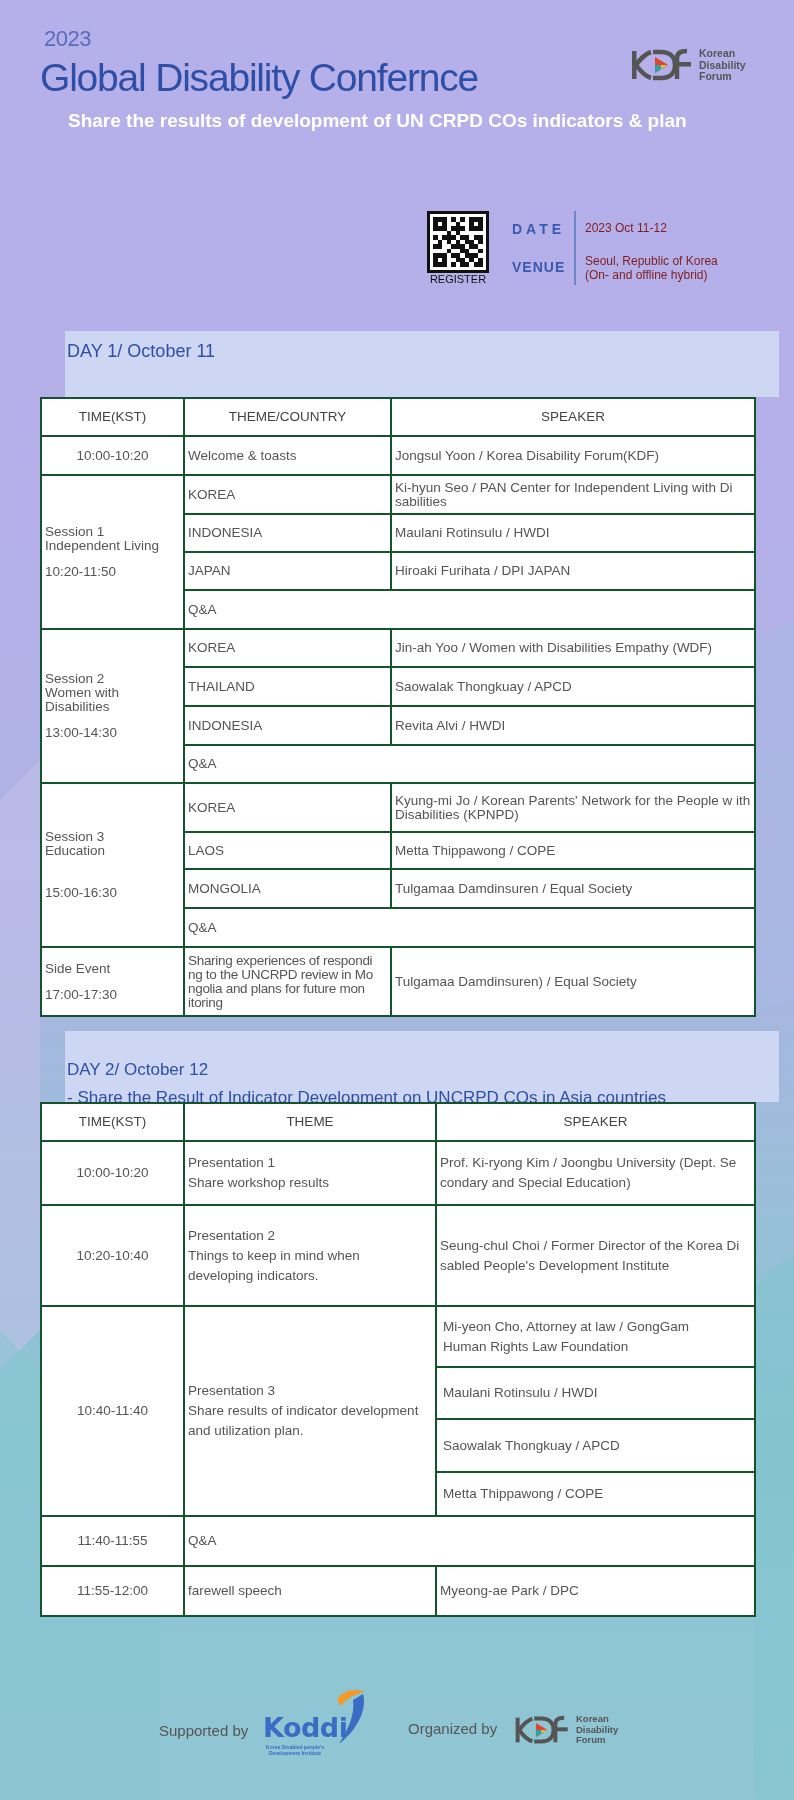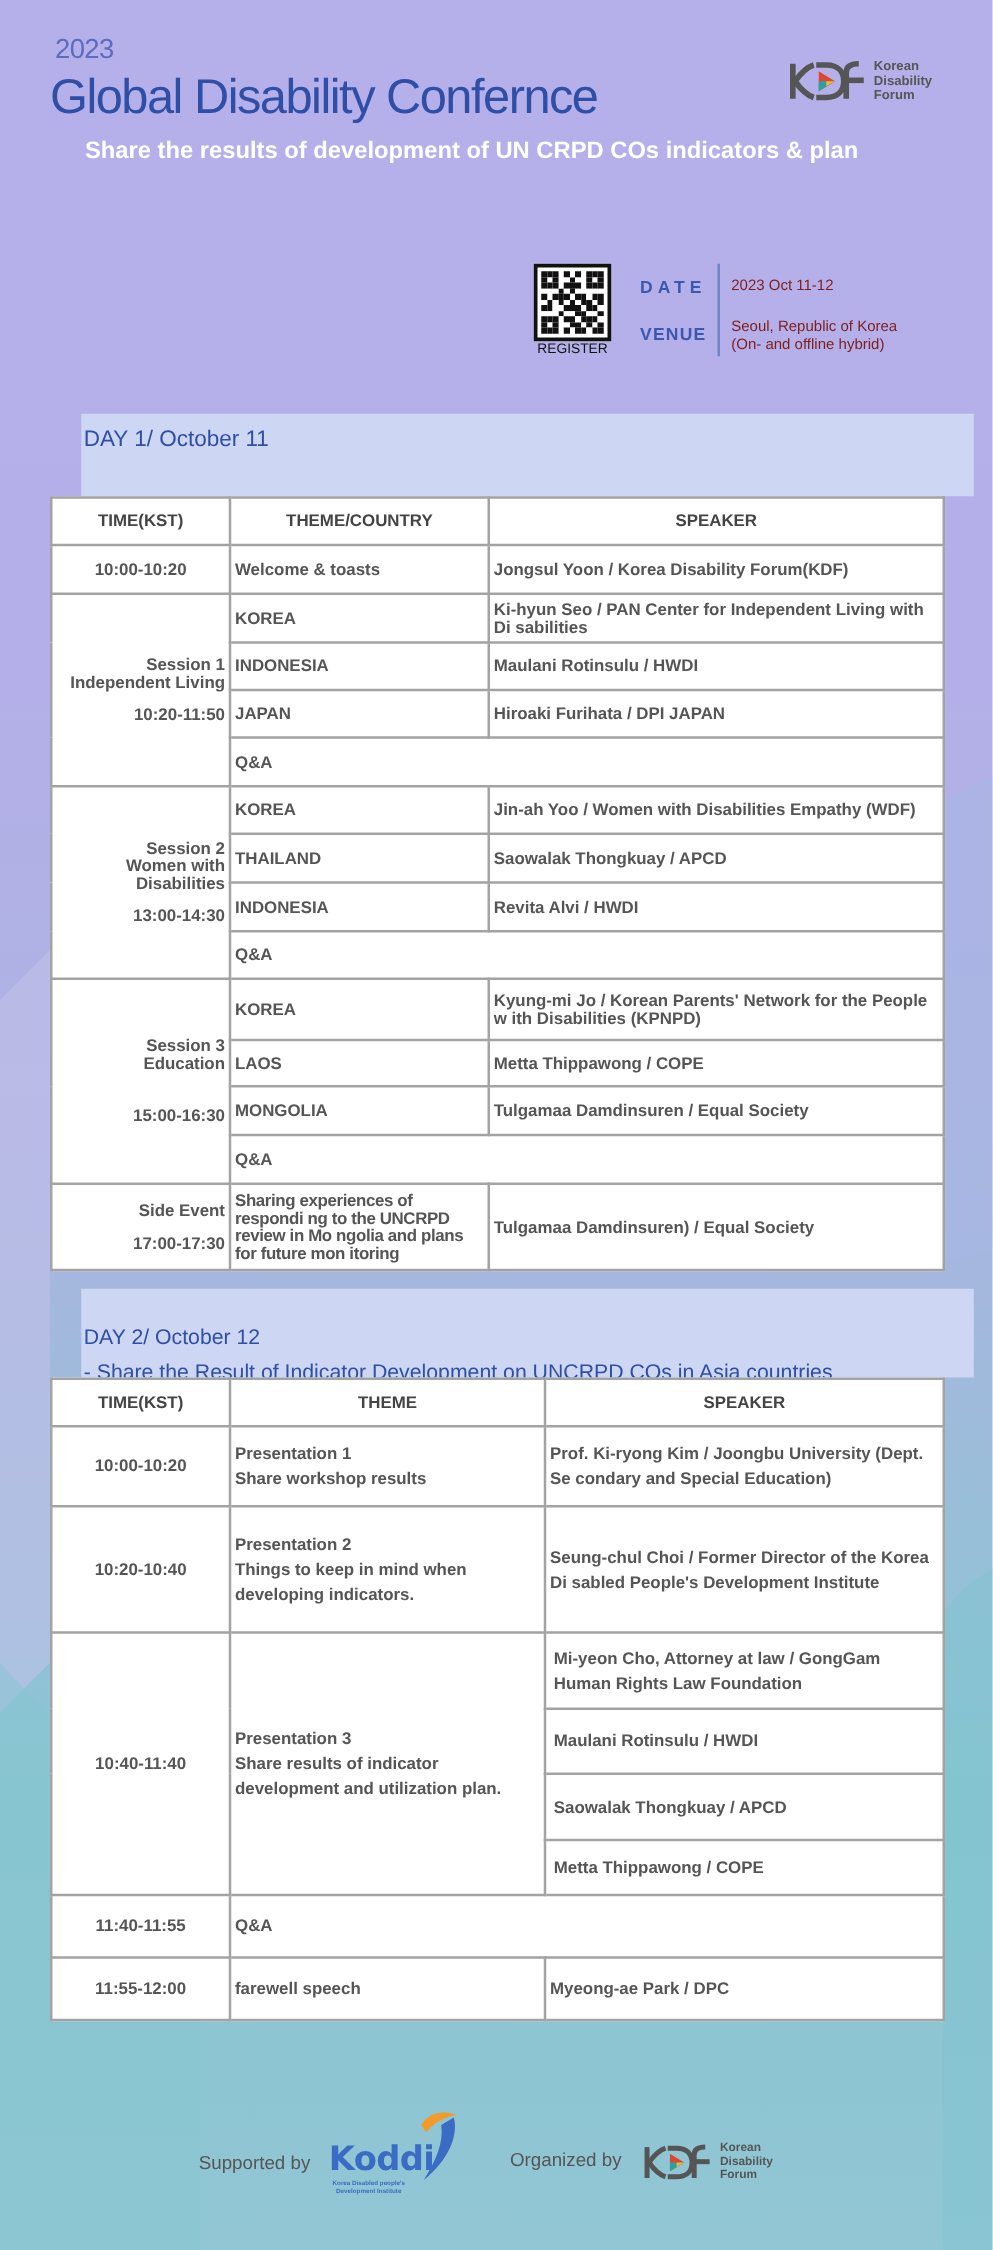--- a/index.html
+++ b/index.html
@@ -35,25 +35,25 @@
   .info-values { left: 585px; top: 221px; font-size: 12px; color: #7f1d1d; }
   .info-date { display: block; height: 33px; }
   .info-venue { display: block; line-height: 14px; }
 
   .day-head { left: 40px; width: 714px; background: #cdd6f2; padding: 6px 2px; color: #2f4fa6; font-size: 18px; line-height: 28px; margin-left: 25px; }
   .day1-head { top: 331px; height: 66px; }
   .day2-head { top: 1031px; height: 71px; font-size: 17px; padding-top: 25px; }
 
   table.sched { position: absolute; left: 40px; width: 714px; border-collapse: collapse; background: #fff; z-index: 1; table-layout: fixed; }
   table.sched td, table.sched th {
-    border: 2px solid #a3a3a3; font-size: 13.5px; color: #555; font-weight: bold; padding: 0 3px; vertical-align: middle; line-height: 14px;
+    border: 2px solid #14532d; font-size: 13.5px; color: #555; font-weight: normal; padding: 0 3px; vertical-align: middle; line-height: 14px;
   }
   table.sched th { text-align: center; color: #444; font-size: 13.5px; }
   td.c { text-align: center; }
-  td.session { text-align: right; line-height: 14px; margin-top: 10px; }
+  td.session { text-align: left; line-height: 14px; margin-top: 10px; }
   td.session .time { display: block; margin-top: 12px; }
   td.tight { font-size: 13px; line-height: 11.5px; letter-spacing: -0.3px; }
   td.wrap2 { line-height: 11.5px; }
   table.day2 td { line-height: 20px; }
   table.day2 td.spk { padding-left: 6px; }
 
   .footer { top: 1684px; left: 0; width: 794px; height: 70px; }
   .sup-label { position: absolute; left: 159px; top: 38px; font-size: 15px; color: #555; }
   .koddi { position: absolute; left: 263px; top: 4px; width: 110px; height: 72px; }
   .koddi-word { position: absolute; left: 0; top: 24px; font-size: 27px; font-weight: bold; color: #3a6cc4; letter-spacing: -0.5px; font-family: "DejaVu Sans", sans-serif; }

